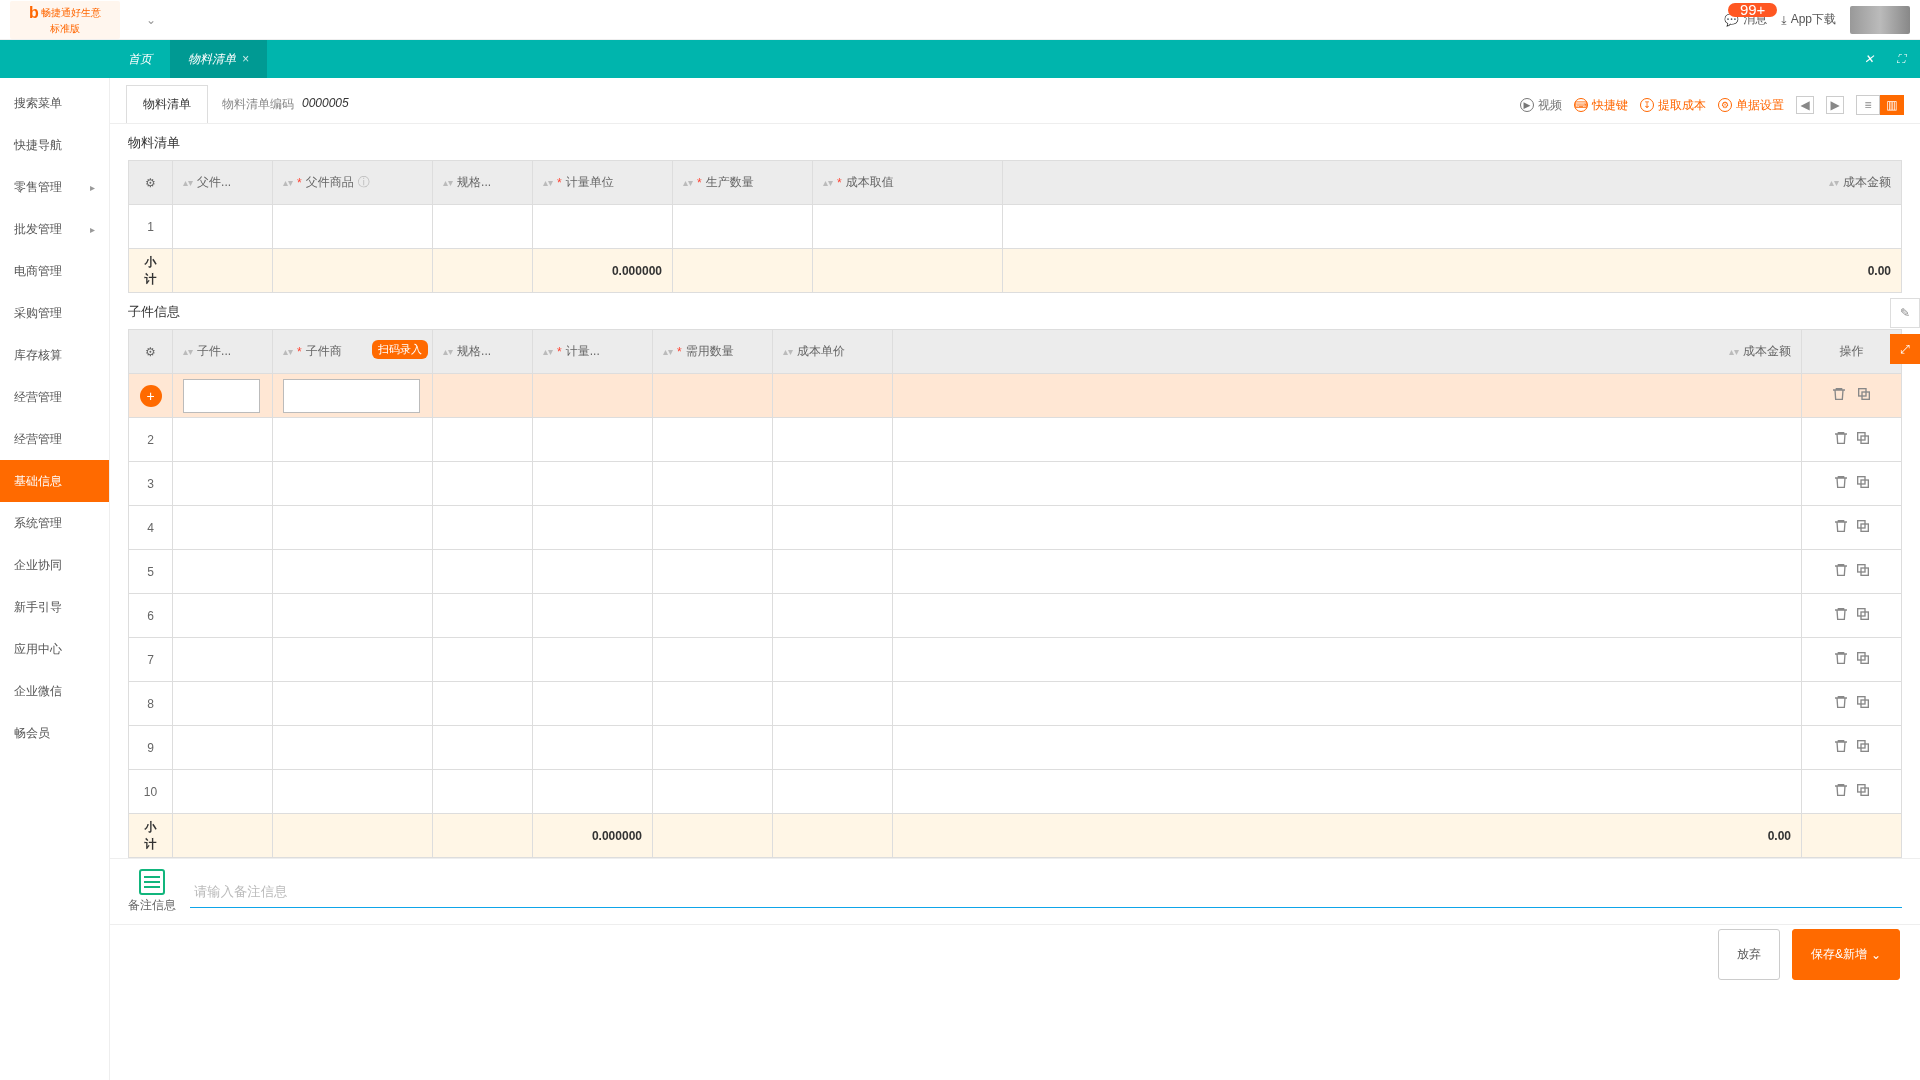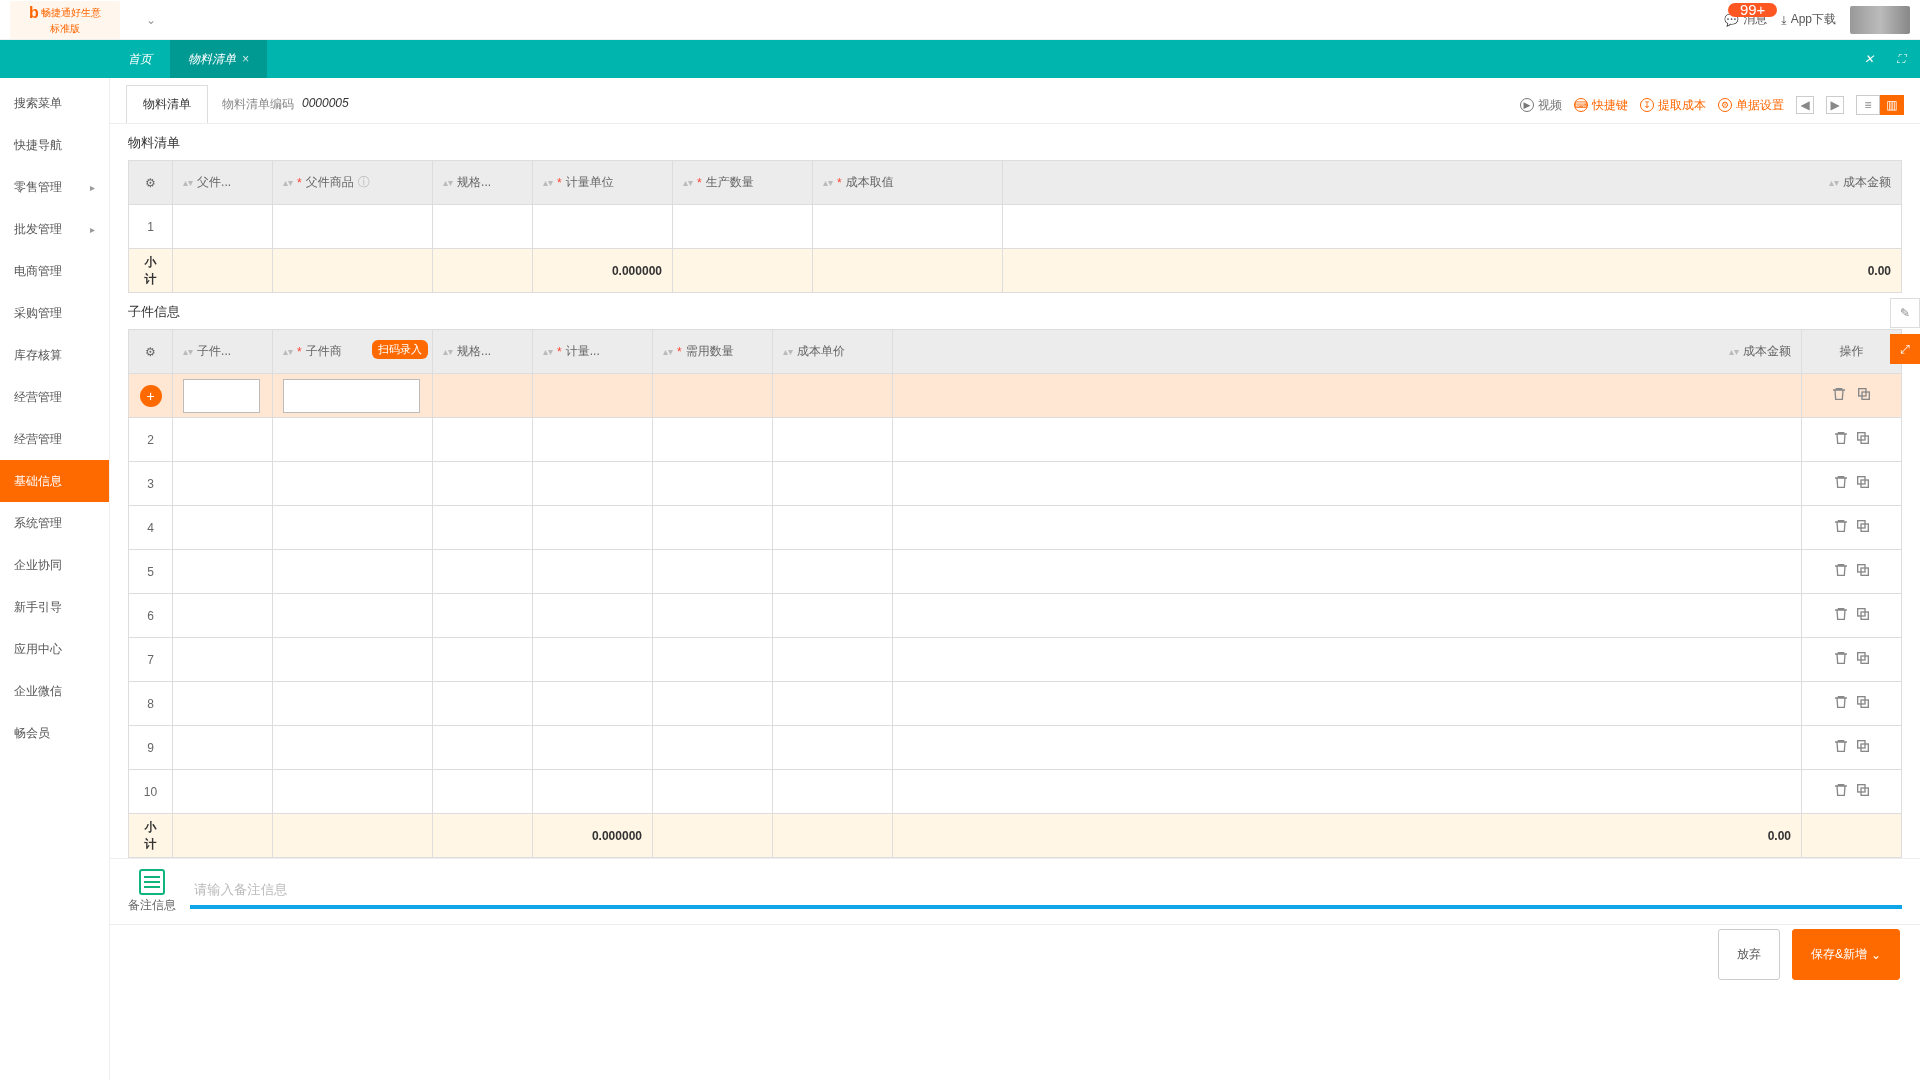--- a/index.html
+++ b/index.html
@@ -75,21 +75,21 @@
 .edit-input { width: calc(100% - 2px); height: 34px; border: 1px solid #bbb; background: #fff; outline: none; padding: 0 4px; }
 .ops { text-align: center; }
 .op-ico { display: inline-block; width: 16px; height: 16px; margin: 0 3px; cursor: pointer; color: #888; }
 .op-ico svg { width: 16px; height: 16px; }
 
 
 .remark-bar { display: flex; align-items: center; gap: 14px; padding: 10px 18px; border-top: 1px solid #eee; background: #fff; }
 .remark-ico { display:flex; flex-direction:column; align-items:center; color:#11b57c; gap:2px; }
 .remark-ico .box { width:26px; height:26px; border:2px solid #11b57c; border-radius:3px; display:flex; flex-direction:column; justify-content:center; gap:3px; padding:3px; }
 .remark-ico .line { height:2px; background:#11b57c; }
-.remark-input { flex:1; border:none; border-bottom:4px solid #0ea5e9; padding:8px 4px; outline:none; color:#333; }
+.remark-input { flex:1; border:none; border-bottom:1px solid #0ea5e9; padding:8px 4px; outline:none; color:#333; }
 .remark-input::placeholder { color:#bbb; }
 
 
 .footer { height: 60px; border-top: 1px solid #eee; background: #fff; display: flex; align-items: center; justify-content: flex-end; gap: 12px; padding: 0 20px; }
 .btn { height: 51px; padding: 0 18px; border-radius: 3px; cursor: pointer; display: flex; align-items: center; gap: 4px; }
 .btn-default { background: #fff; border: 1px solid #ccc; color: #555; }
 .btn-primary { background: #ff6a00; border: 1px solid #ff6a00; color: #fff; }
 
 
 .right-rail { position: absolute; right: 0; top: 220px; display: flex; flex-direction: column; gap: 6px; }

